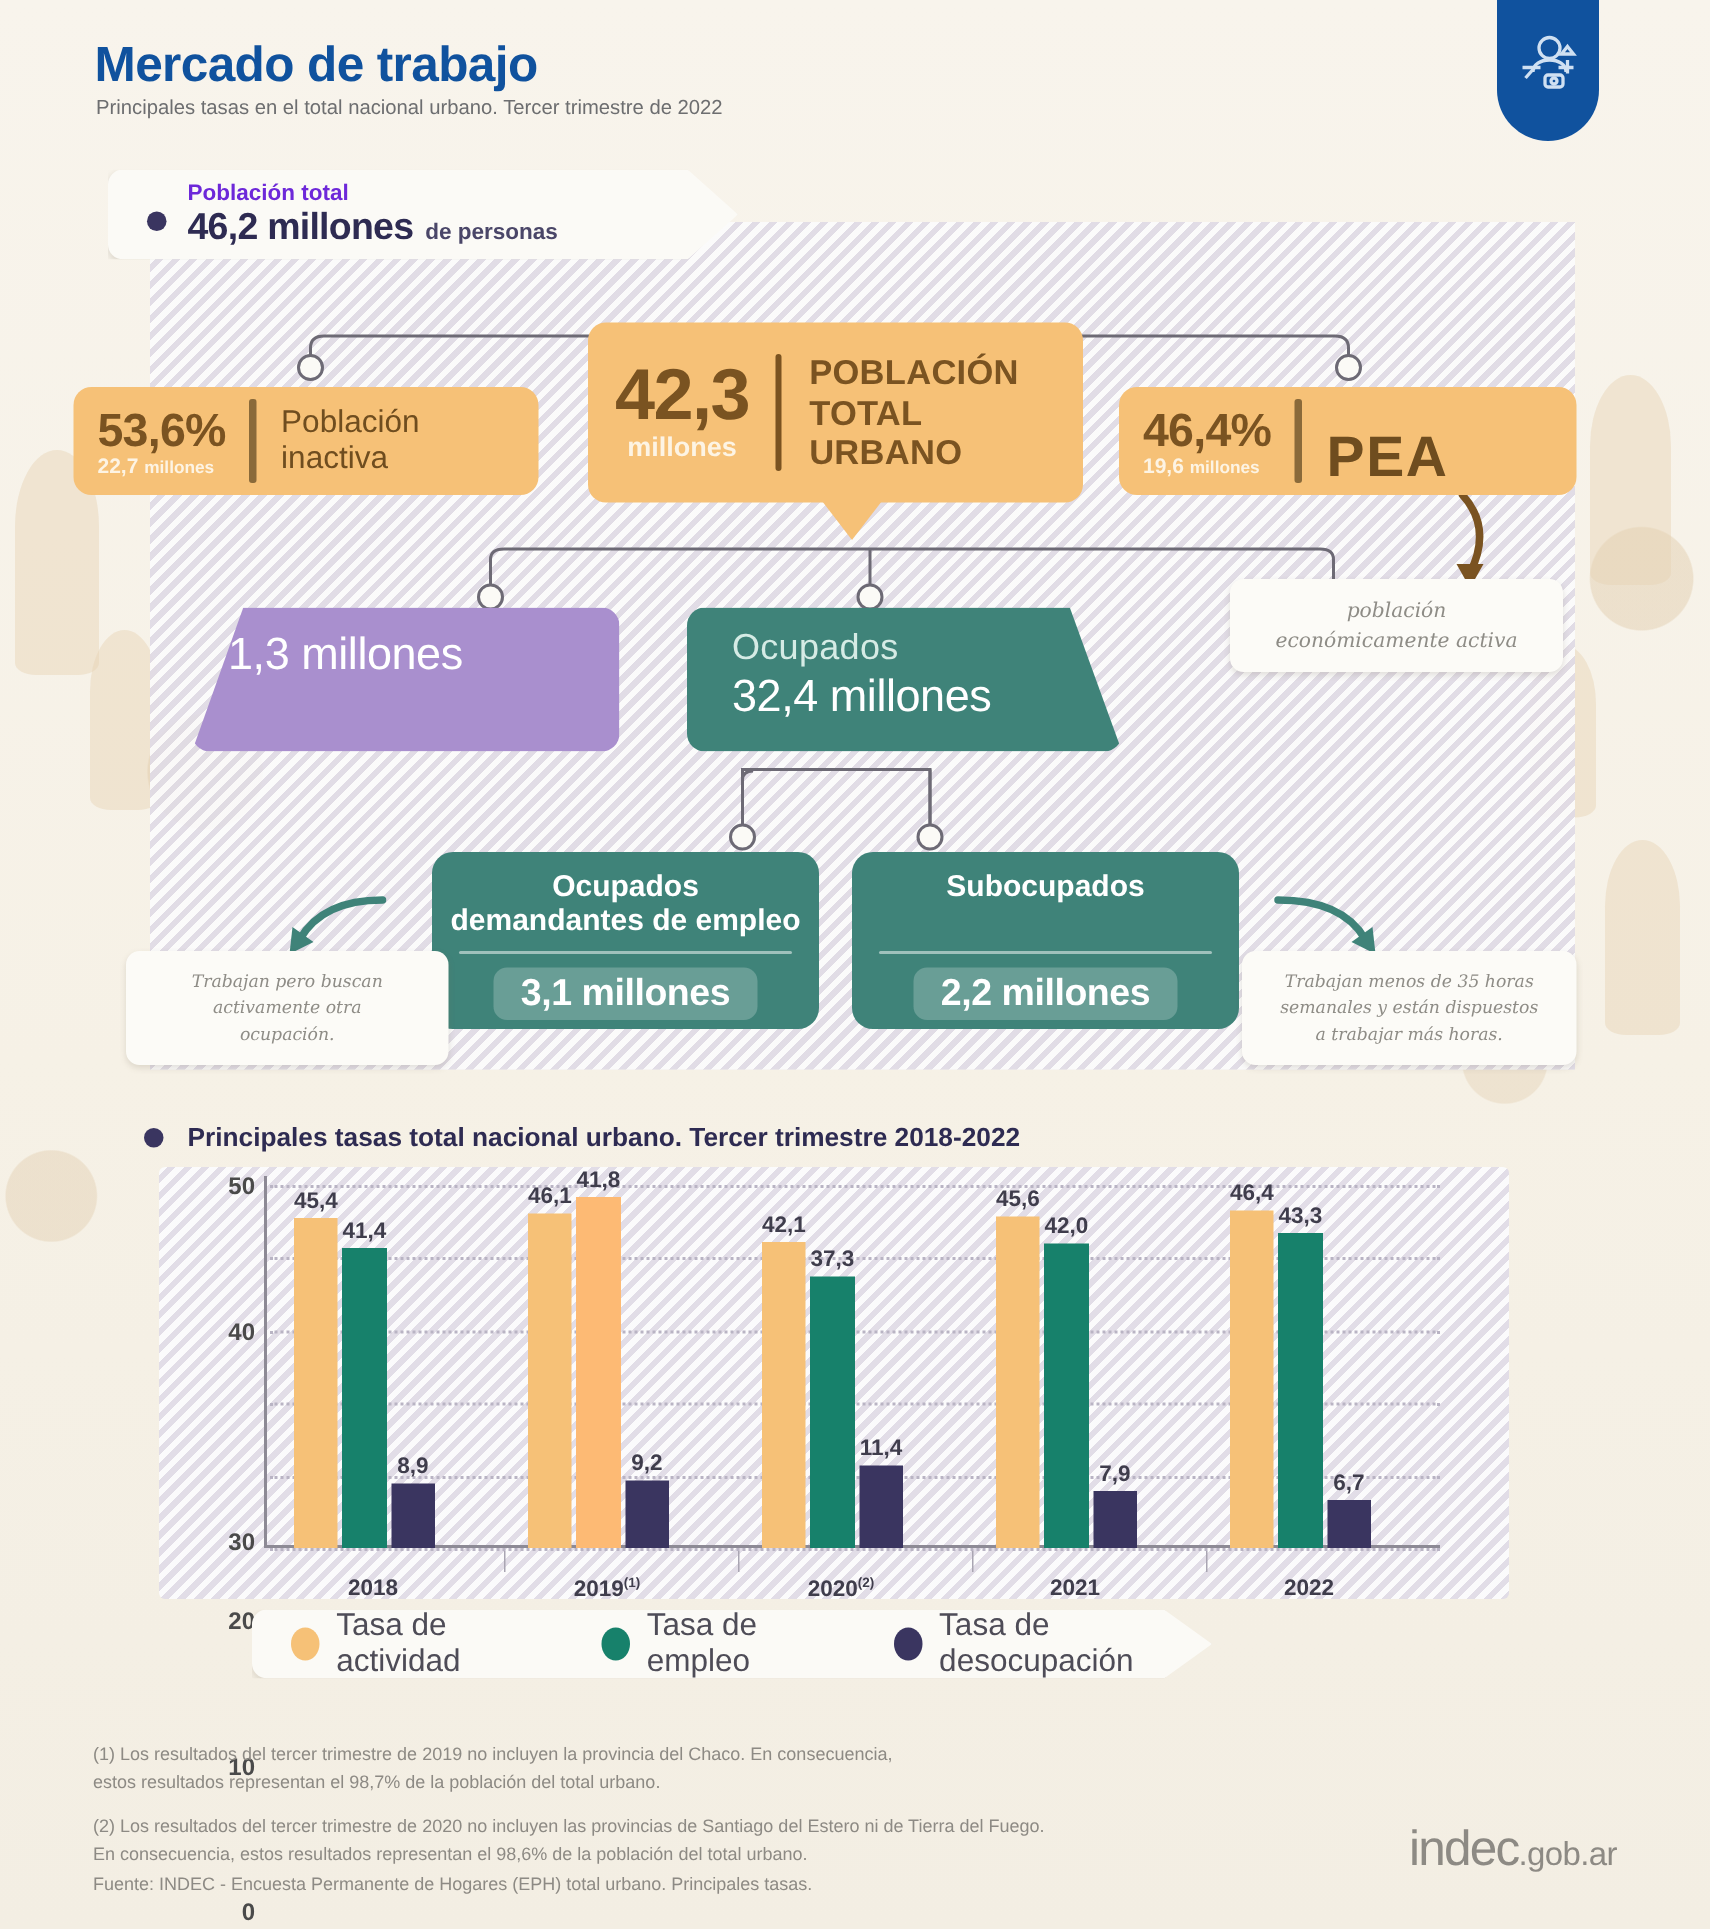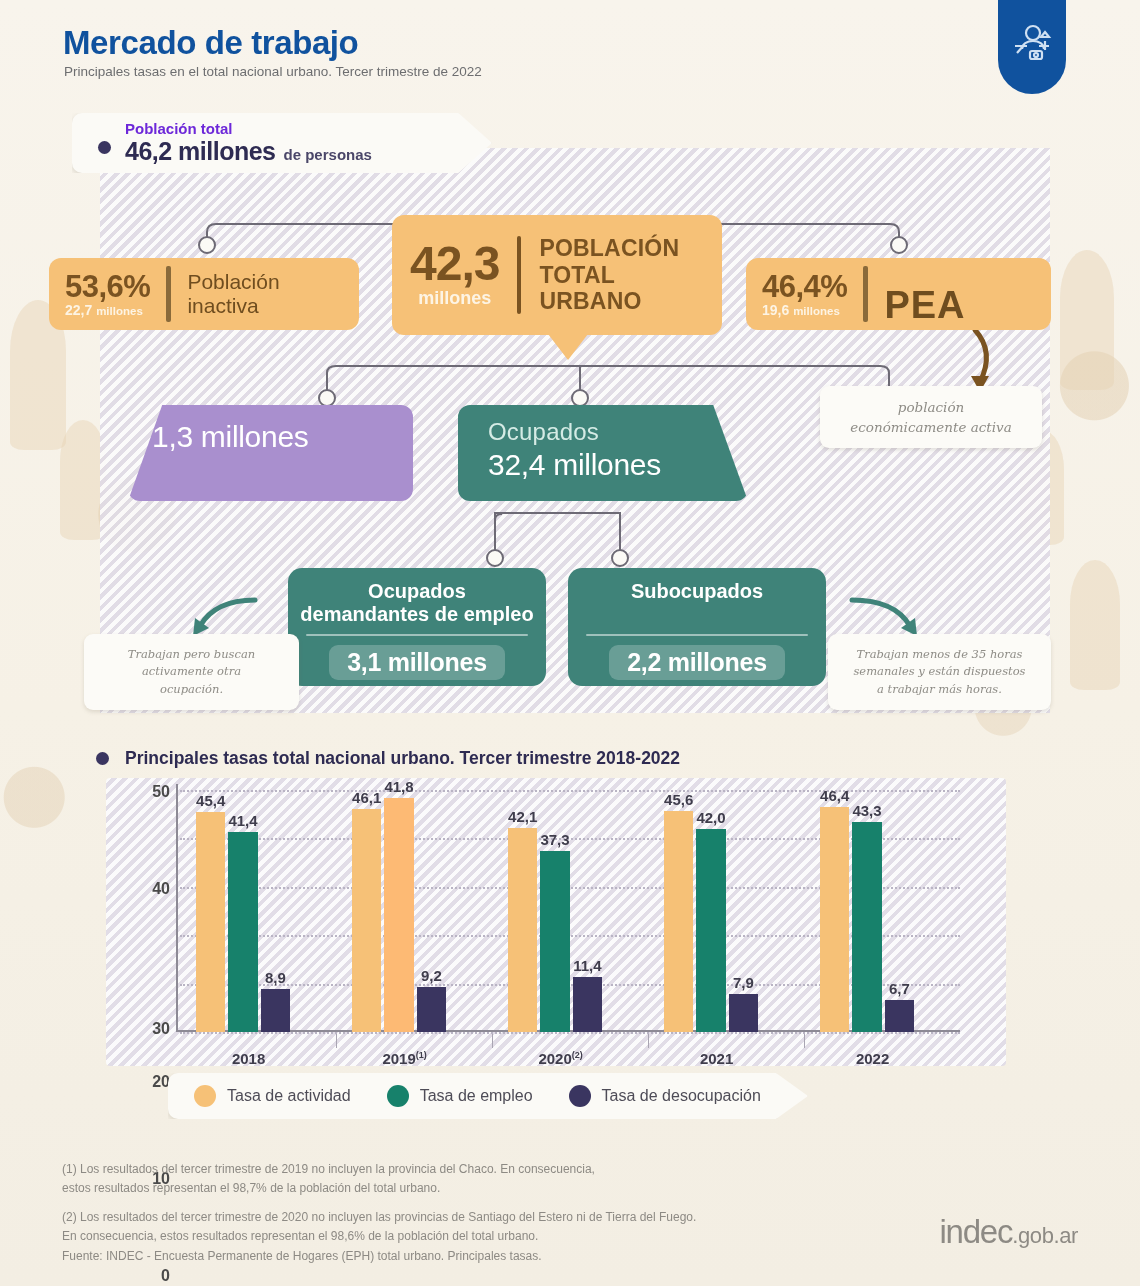--- a/index.html
+++ b/index.html
@@ -185,21 +185,21 @@
 
   #legend {
     position: absolute; left: 168px; top: 1073px; width: 640px; height: 46px;
     background: #fbfaf6; border-radius: 10px;
     box-shadow: 0 2px 5px rgba(120,110,90,.2);
     clip-path: polygon(0 0, 95% 0, 100% 50%, 95% 100%, 0 100%);
     display: flex; align-items: center; padding-left: 26px; gap: 36px;
   }
   .legend-item { display: flex; align-items: center; gap: 11px; }
   .legend-swatch { width: 22px; height: 22px; border-radius: 50%; }
-  .legend-label { font-size: 16px; color: #4e4c57; }
+  .legend-label { font-size: 21px; color: #4e4c57; }
 
   
   #footnotes { position: absolute; left: 62px; top: 1160px; width: 760px; }
   .fn { font-size: 12px; color: #8d8a84; line-height: 1.62; }
   .fn-gap { margin-top: 9px; }
   #indec-logo {
     position: absolute; right: 62px; top: 1213px;
     font-size: 33px; color: #8d8a84; letter-spacing: -1.2px; font-weight: 300;
   }
   #indec-logo .suffix { font-size: 22px; letter-spacing: -.4px; }

